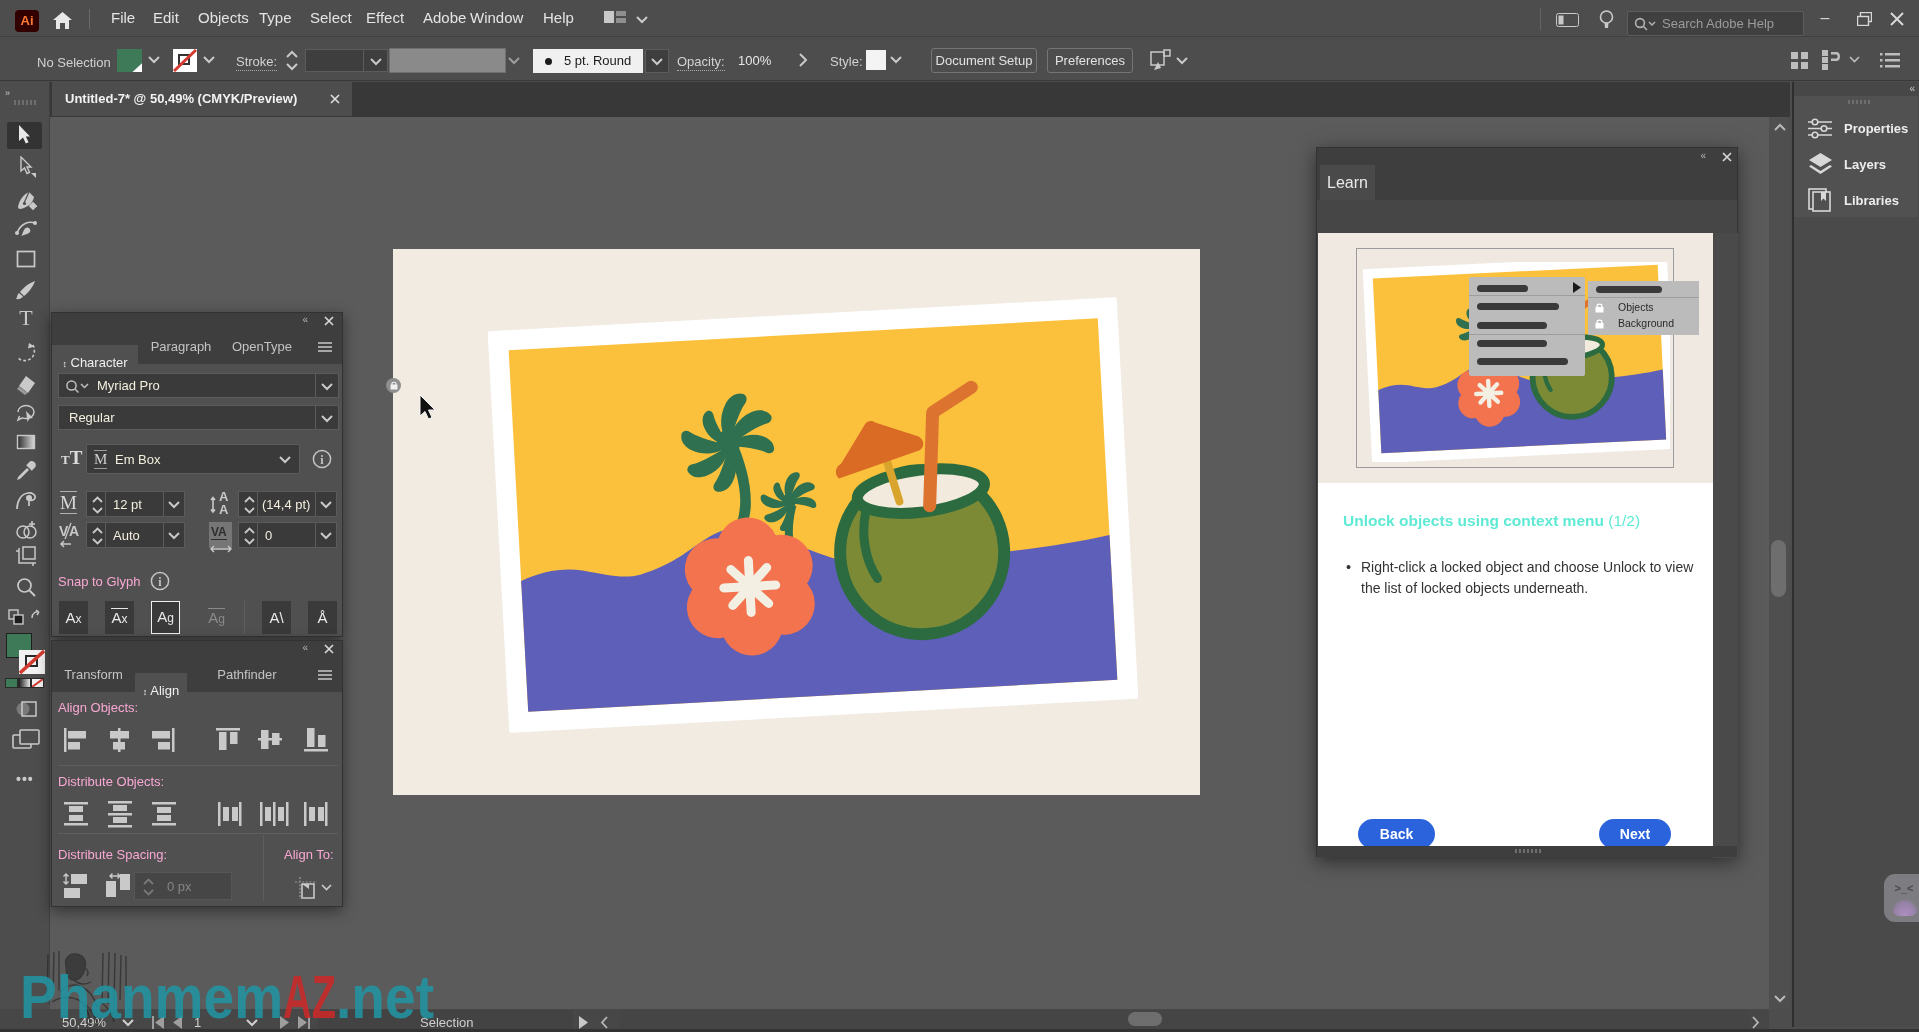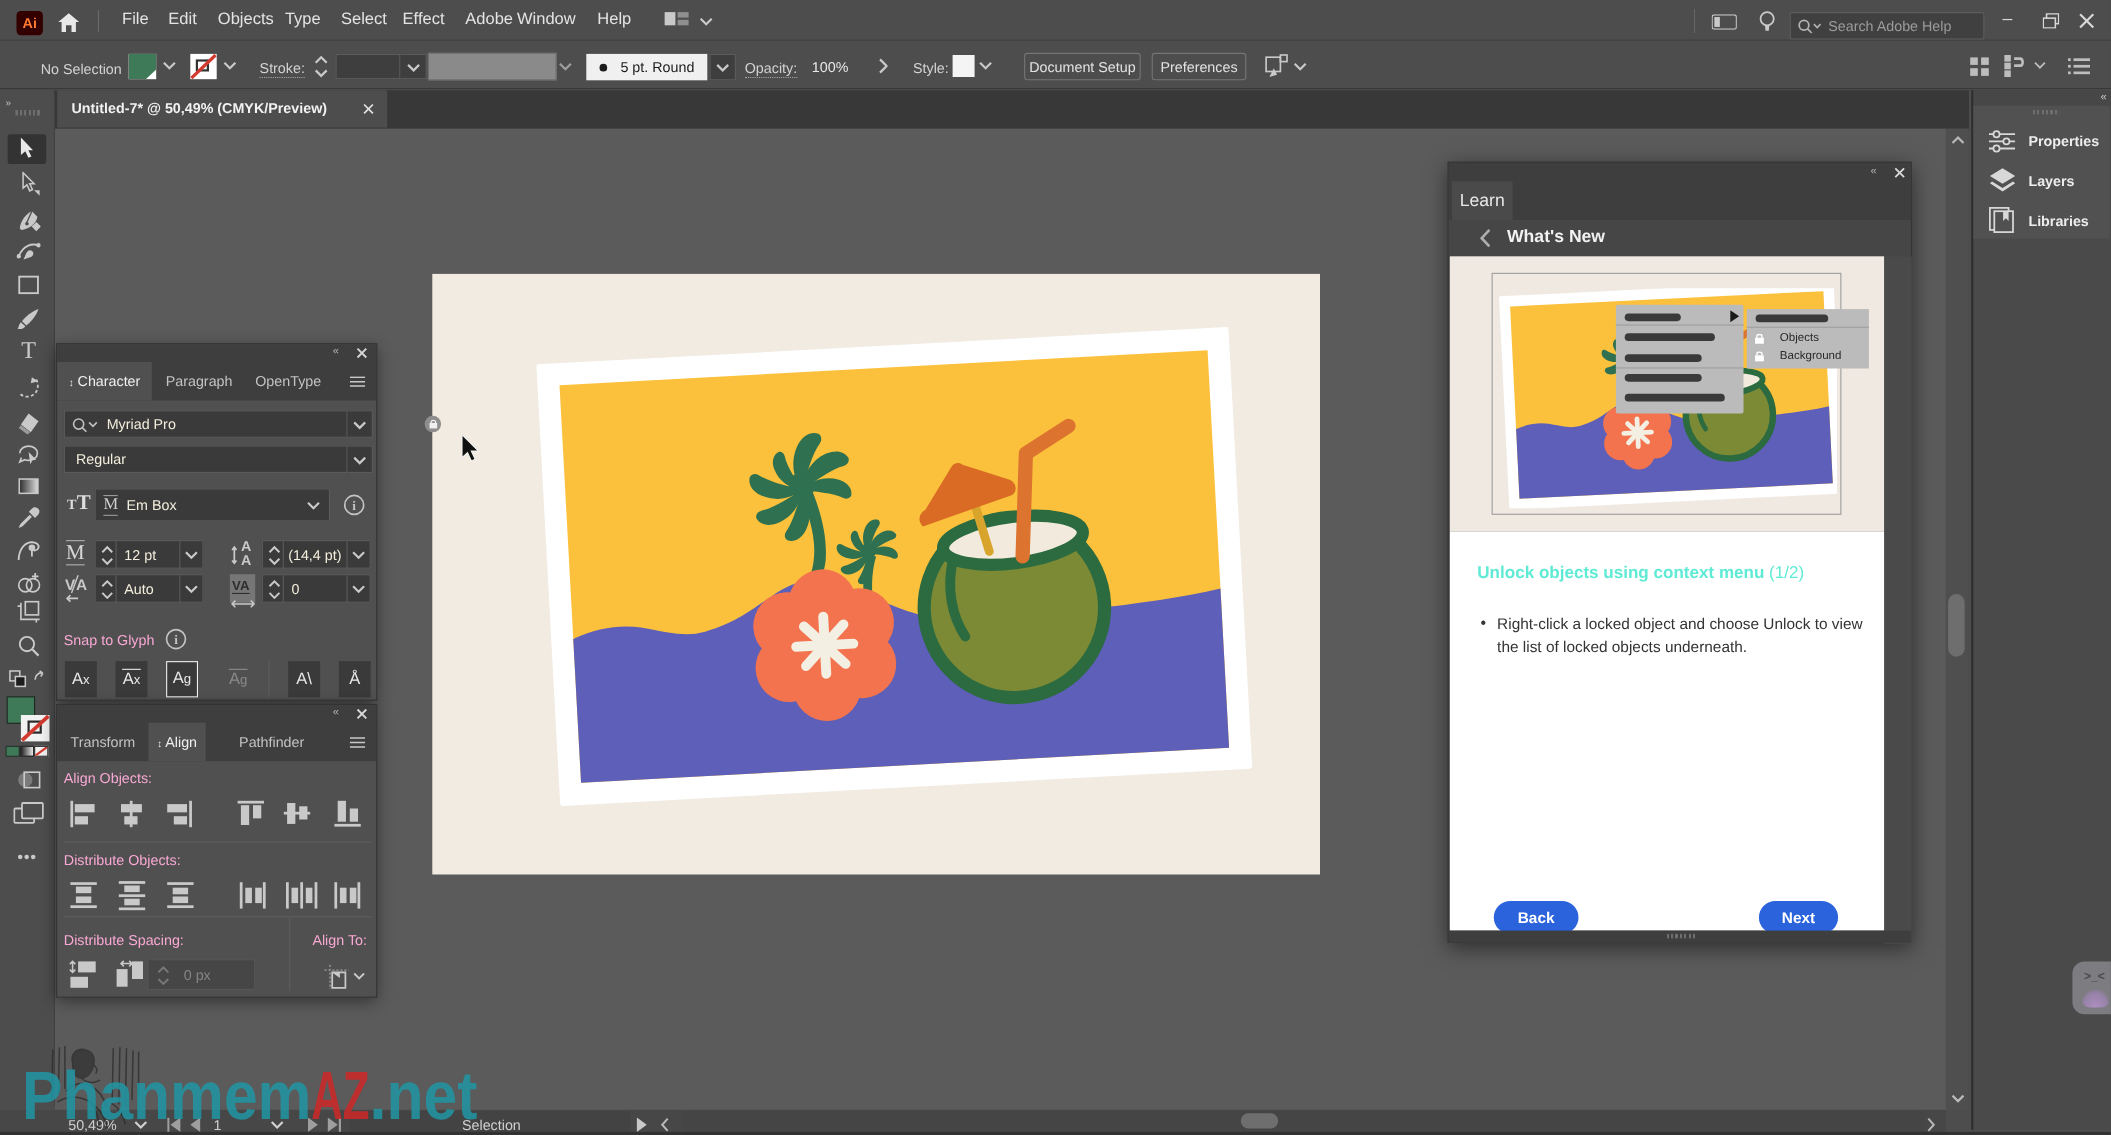--- a/index.html
+++ b/index.html
@@ -48,21 +48,21 @@
   #vscroll { left:1769px; top:117px; width:20px; height:892px; background:#4f4f4f; }
   #statusbar { left:0; top:1009px; width:1769px; height:20px; background:#474747; }
   .sbtxt { position:absolute; font-size:13px; color:#cfcfcf; }
 
   
   .panel { position:absolute; background:#505050; box-shadow:0 4px 14px rgba(0,0,0,0.45); border:1px solid #323232; }
   .ptitle { position:absolute; left:0; top:0; right:0; height:16px; background:#3e3e3e; }
   .pcoll { position:absolute; color:#b5b5b5; font-size:10px; top:1px; }
   .ptabs { position:absolute; left:0; right:0; height:35px; background:#3e3e3e; }
   .ptab { position:absolute; top:0; height:35px; font-size:13px; color:#c3c3c3; line-height:35px; text-align:center;}
-  .ptab.active { background:#505050; color:#efefef; }
+  .ptab.active { background:#505050; color:#efefef;margin-top:16px; }
   .fld { position:absolute; background:#3a3a3a; border:1px solid #5b5b5b; color:#f3eedd; font-size:13px; }
   .lbl { position:absolute; color:#f9a8d4; font-size:13px; }
 
   #charpanel { left:51px; top:312px; width:292px; height:325px; }
   #alignpanel { left:51px; top:640px; width:292px; height:267px; }
 
   
   #learnpanel { left:1316px; top:147px; width:422px; height:710px; background:#464646;
      box-shadow:0 5px 18px rgba(0,0,0,0.5); border:1px solid #323232; }
 
@@ -773,26 +773,20 @@
   <div id="learnpanel" class="abs">
     <div class="abs" style="left:0;top:0;width:420px;height:17px;background:#3e3e3e">
       <span style="position:absolute;right:31px;top:2px;color:#b5b5b5;font-size:10px">«</span>
       <svg class="abs" style="right:5px;top:4px" width="10" height="10" viewBox="0 0 10 10">
           <path d="M1,1 L9,9 M9,1 L1,9" stroke="#d8d8d8" stroke-width="1.7"></path>
         </svg>
     </div>
     <div class="abs" style="left:0;top:17px;width:420px;height:35px;background:#3e3e3e">
       <div class="abs" style="left:3px;top:0;width:55px;height:35px;background:#4a4a4a;color:#e8e8e8;font-size:16px;text-align:center;line-height:35px">Learn</div>
     </div>
-    <div class="abs" style="left:0;top:52px;width:420px;height:33px;background:#464646">
-      <svg class="abs" style="left:28px;top:8px" width="10" height="17" viewBox="0 0 10 17">
-          <path d="M9,1 L2,8.5 L9,16" stroke="#aeaeae" stroke-width="2.4" fill="none"></path>
-        </svg>
-      <span style="position:absolute;left:53px;top:7px;color:#f2f2f2;font-weight:bold;font-size:16px">What's New</span>
-    </div>
 
     <div class="abs" style="left:1px;top:85px;width:395px;height:250px;background:#efe9e1"></div>
     <div class="abs" style="left:1px;top:335px;width:395px;height:363px;background:#ffffff"></div>
     <div class="abs" style="left:396px;top:85px;width:25px;height:625px;background:#4a4a4a"></div>
 
     <div class="abs" style="left:39px;top:100px;width:318px;height:220px;background:#efe9e1;border:1px solid #9c9c9c"></div>
     <svg class="abs" style="left:43px;top:114px" width="310" height="200" viewBox="0 0 310 200">
       <g transform="translate(159.5,97) rotate(-2.8) scale(0.4833) translate(-315,-201)">
         <use href="#cardart"></use>
       </g>

